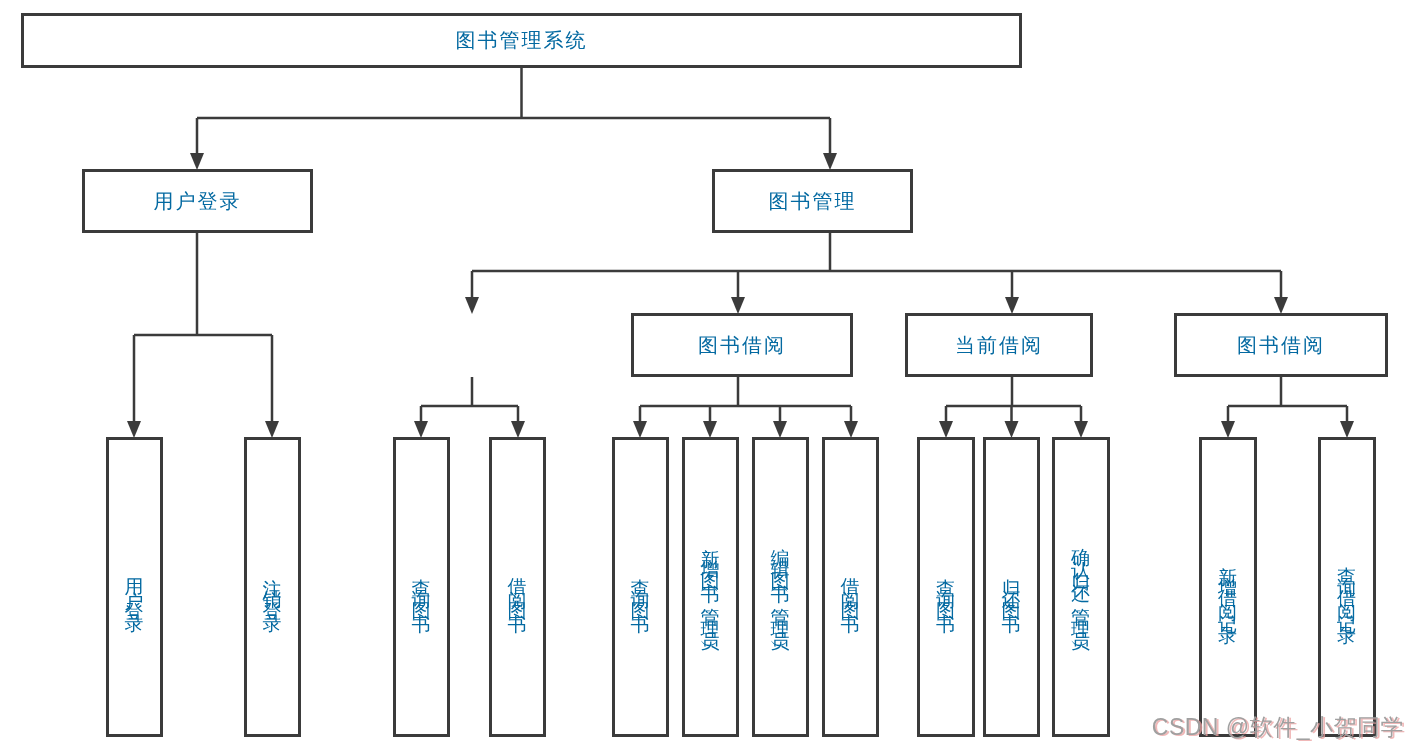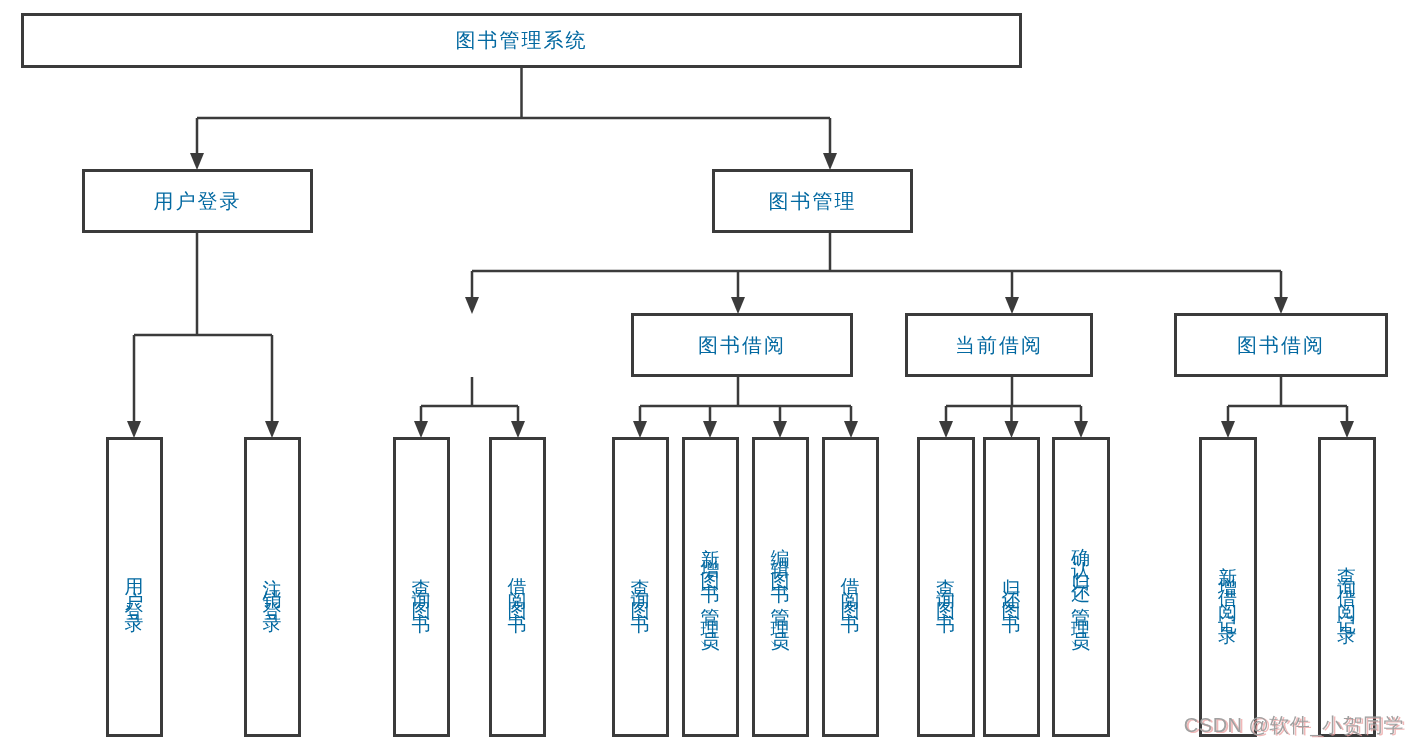--- a/index.html
+++ b/index.html
@@ -36,21 +36,21 @@
   .c6 {left:682px;}
   .c7 {left:752px;}
   .c8 {left:822px;}
   .c9 {left:917px;width:58px;}
   .c10{left:983px;}
   .c11{left:1052px;width:58px;}
   .c12{left:1199px;width:58px;}
   .c13{left:1318px;width:58px;}
   .watermark{
     position:absolute;right:1px;top:712px;z-index:6;
-    font-size:20px;color:#a0a0a0;letter-spacing:0.5px;white-space:nowrap;
+    font-size:23px;color:#a0a0a0;letter-spacing:0.5px;white-space:nowrap;
     text-shadow:2px 1px 0 rgba(235,160,160,0.75);
   }
 </style>
 </head>
 <body>
 
 <div class="stage">
 
   <svg class="wires" viewBox="0 0 1405 747" fill="none" stroke="#3b3b3b" stroke-width="2.5">
 

